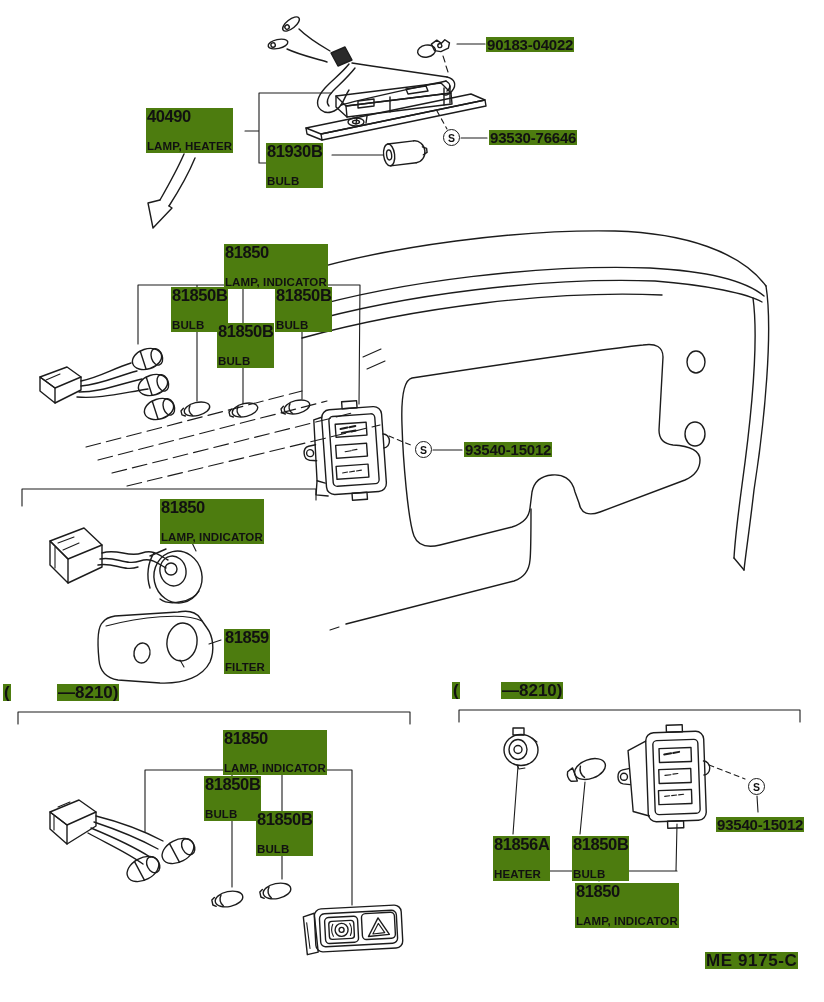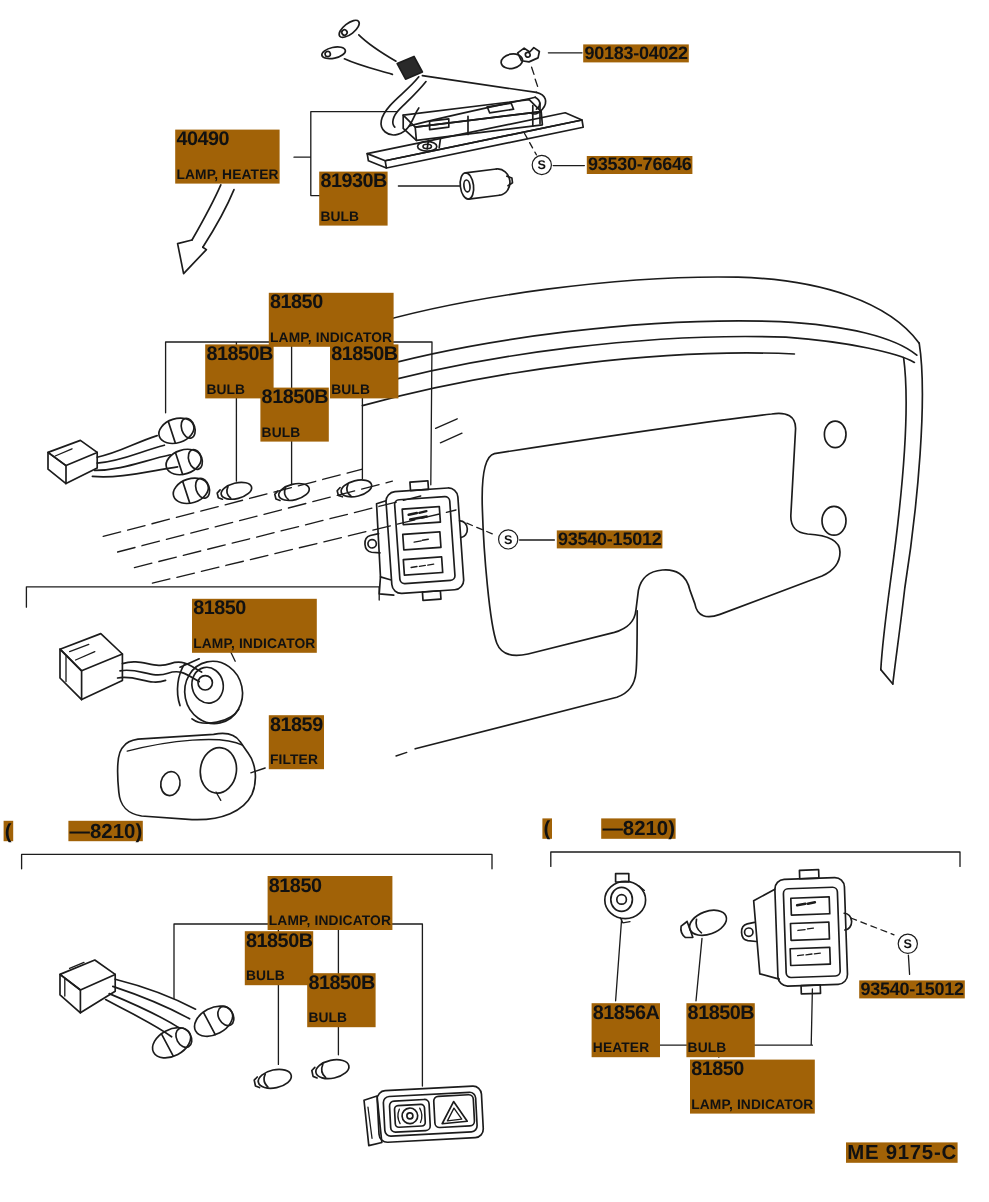--- a/index.html
+++ b/index.html
@@ -6,21 +6,21 @@
   .stage{position:relative;width:824px;height:1002px;background:#fff;overflow:hidden;
          font-family:"Liberation Sans",sans-serif;color:#111;}
   #art{position:absolute;left:0;top:0;z-index:1;}
   #art path,#art rect,#art ellipse,#art circle,#art line,#art polyline{
      stroke:#1c1c1c;fill:none;stroke-width:1.4;stroke-linecap:round;stroke-linejoin:round;}
   #art .dk{fill:#2a2a2a;stroke:#1c1c1c;}
   #art .glyph{stroke-width:2;}
   #art .thin{stroke-width:1.1;}
   #art .dash{stroke-dasharray:15 6;}
   #art .dash2{stroke-dasharray:5 4;}
-  .lbl{position:absolute;z-index:2;white-space:nowrap;background:#a16207;line-height:1.02;padding:0 1px;}
+  .lbl{position:absolute;z-index:2;white-space:nowrap;background:#4d7c0f;line-height:1.02;padding:0 1px;}
   .pn{font-size:16.5px;font-weight:700;letter-spacing:-0.4px;}
   .sub{font-size:11.5px;font-weight:700;letter-spacing:0.1px;margin-top:16px;}
   .code{font-size:15px;font-weight:700;letter-spacing:-0.2px;}
   .hdr{font-size:17px;font-weight:700;}
   .title{font-size:18.5px;font-weight:700;letter-spacing:0.4px;}
   .foot{font-size:17px;font-weight:700;letter-spacing:0.6px;}
   .scirc{position:absolute;z-index:2;width:15px;height:15px;border:1.7px solid #1c1c1c;border-radius:50%;
          background:#fff;display:flex;align-items:center;justify-content:center;
          font-size:10.5px;font-weight:700;}
 </style>
@@ -335,21 +335,21 @@
 
   <div class="scirc" style="left:415px;top:441px">S</div>
   <div class="lbl code" style="left:464px;top:442px">93540-15012</div>
 
 
   <div class="lbl" style="left:160px;top:499px">
     <div class="pn">81850</div>
     <div class="sub">LAMP, INDICATOR</div>
   </div>
 
-  <div class="lbl" style="left:224px;top:596px">
+  <div class="lbl" style="left:224px;top:629px">
     <div class="pn">81859</div>
     <div class="sub">FILTER</div>
   </div>
 
   <div class="lbl hdr" style="left:3px;top:684px">(</div>
   <div class="lbl hdr" style="left:57px;top:684px">—8210)</div>
 
   <div class="lbl" style="left:223px;top:730px">
     <div class="pn">81850</div>
     <div class="sub">LAMP, INDICATOR</div>

